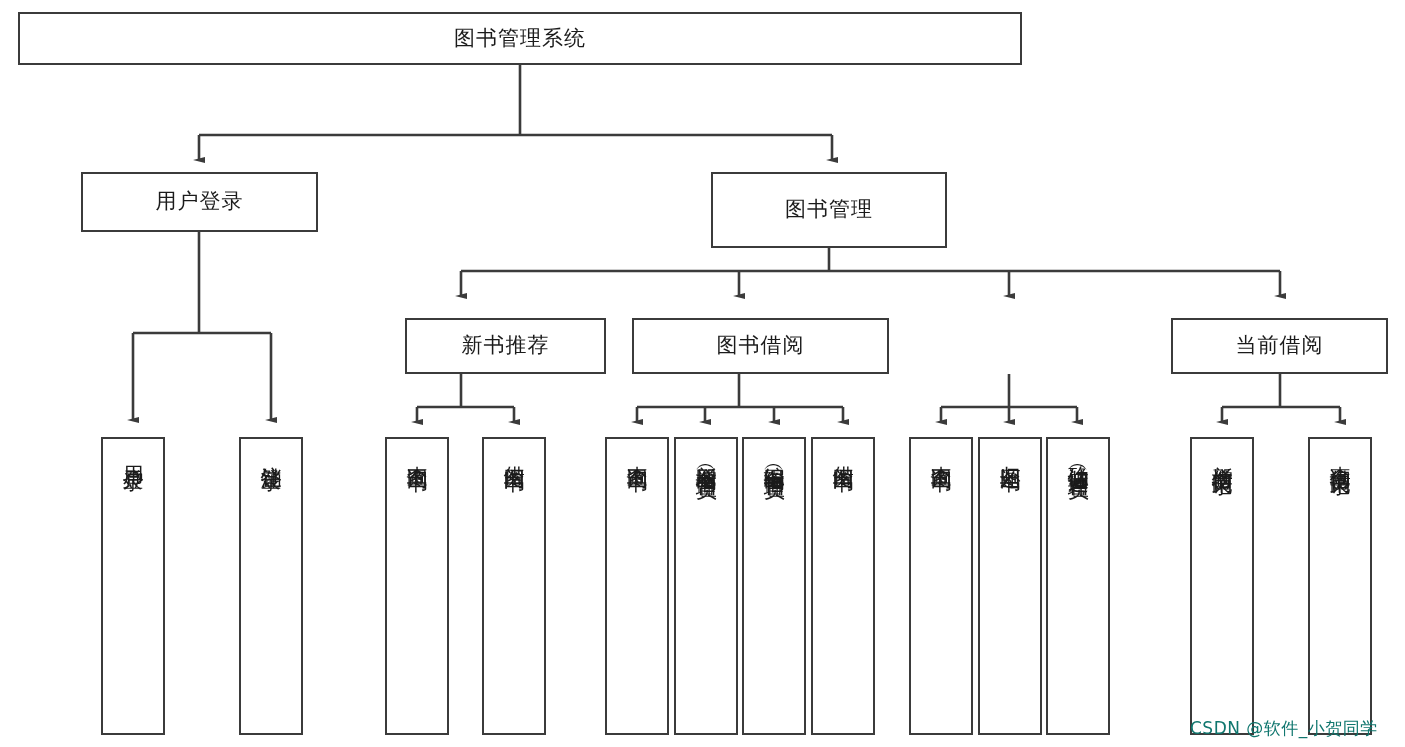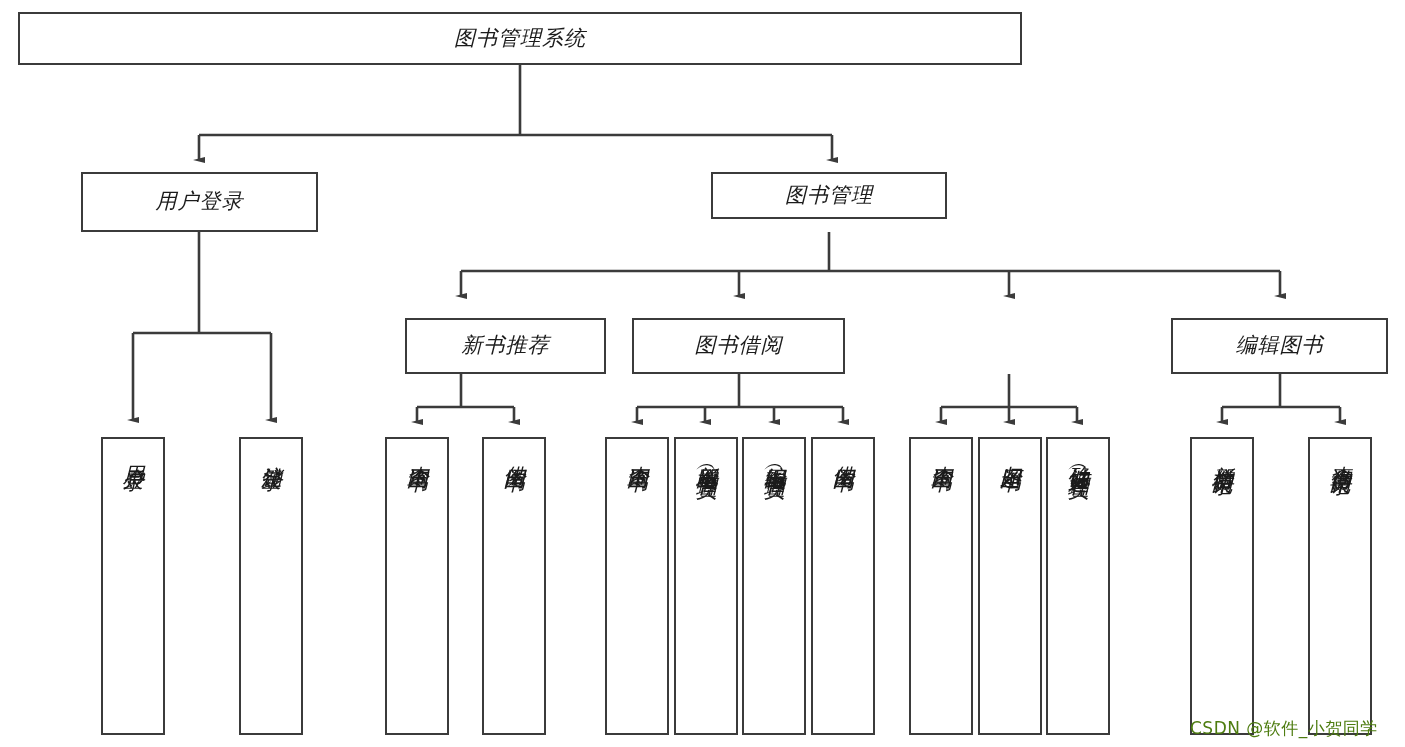--- a/index.html
+++ b/index.html
@@ -28,21 +28,20 @@
   .node {
     position: absolute;
     box-sizing: border-box;
     background: #ffffff;
     border: 2px solid #3b3b3b;
     display: flex;
     align-items: center;
     justify-content: center;
     text-align: center;
     color: #1b1b1b;
-    font-style: italic;
   }
   .node.horiz {
     font-size: 21px;
     letter-spacing: 1px;
     line-height: 1.2;
   }
   .node.root {
     font-size: 21px;
   }
   .node.vert {
@@ -56,21 +55,21 @@
     padding-top: 10px;
   }
   .node.vert .vtext {
     writing-mode: vertical-rl;
     text-orientation: upright;
     display: block;
   }
   .watermark {
     position: absolute;
     font-size: 17px;
-    color: #4d7c0f;
+    color: #0f766e;
     letter-spacing: 0.5px;
     white-space: nowrap;
   }
 </style>
 </head>
 <body>
 
 <div id="canvas">
 
   <svg class="connectors" viewBox="0 0 1405 747">
@@ -120,28 +119,28 @@
       <path d="M1222,407 L1340,407"></path>
       <path d="M1222,407 L1222,422" marker-end="url(#arrow)"></path>
       <path d="M1340,407 L1340,422" marker-end="url(#arrow)"></path>
     </g>
   </svg>
 
   <div class="node horiz root" style="left:18px; top:12px; width:1004px; height:53px;">图书管理系统</div>
 
   <div class="node horiz" style="left:81px; top:172px; width:237px; height:60px;">用户登录</div>
 
-  <div class="node horiz" style="left:711px; top:172px; width:236px; height:47px;">图书管理</div>
+  <div class="node horiz" style="left:711px; top:172px; width:236px; height:76px;">图书管理</div>
 
   <div class="node horiz" style="left:361px; top:318px; width:201px; height:56px;margin-left:44px;">新书推荐</div>
 
-  <div class="node horiz" style="left:632px; top:318px; width:213px; height:56px;">图书借阅</div>
+  <div class="node horiz" style="left:632px; top:318px; width:257px; height:56px;">图书借阅</div>
 
 
-  <div class="node horiz" style="left:1171px; top:318px; width:217px; height:56px;">编辑图书</div>
+  <div class="node horiz" style="left:1171px; top:318px; width:217px; height:56px;">当前借阅</div>
 
   <div class="node vert" style="left:101px; top:437px; width:64px; height:298px;">
     <span class="vtext">用户登录</span>
   </div>
 
   <div class="node vert" style="left:239px; top:437px; width:64px; height:298px;">
     <span class="vtext">注销登录</span>
   </div>
 
   <div class="node vert" style="left:385px; top:437px; width:64px; height:298px;">

